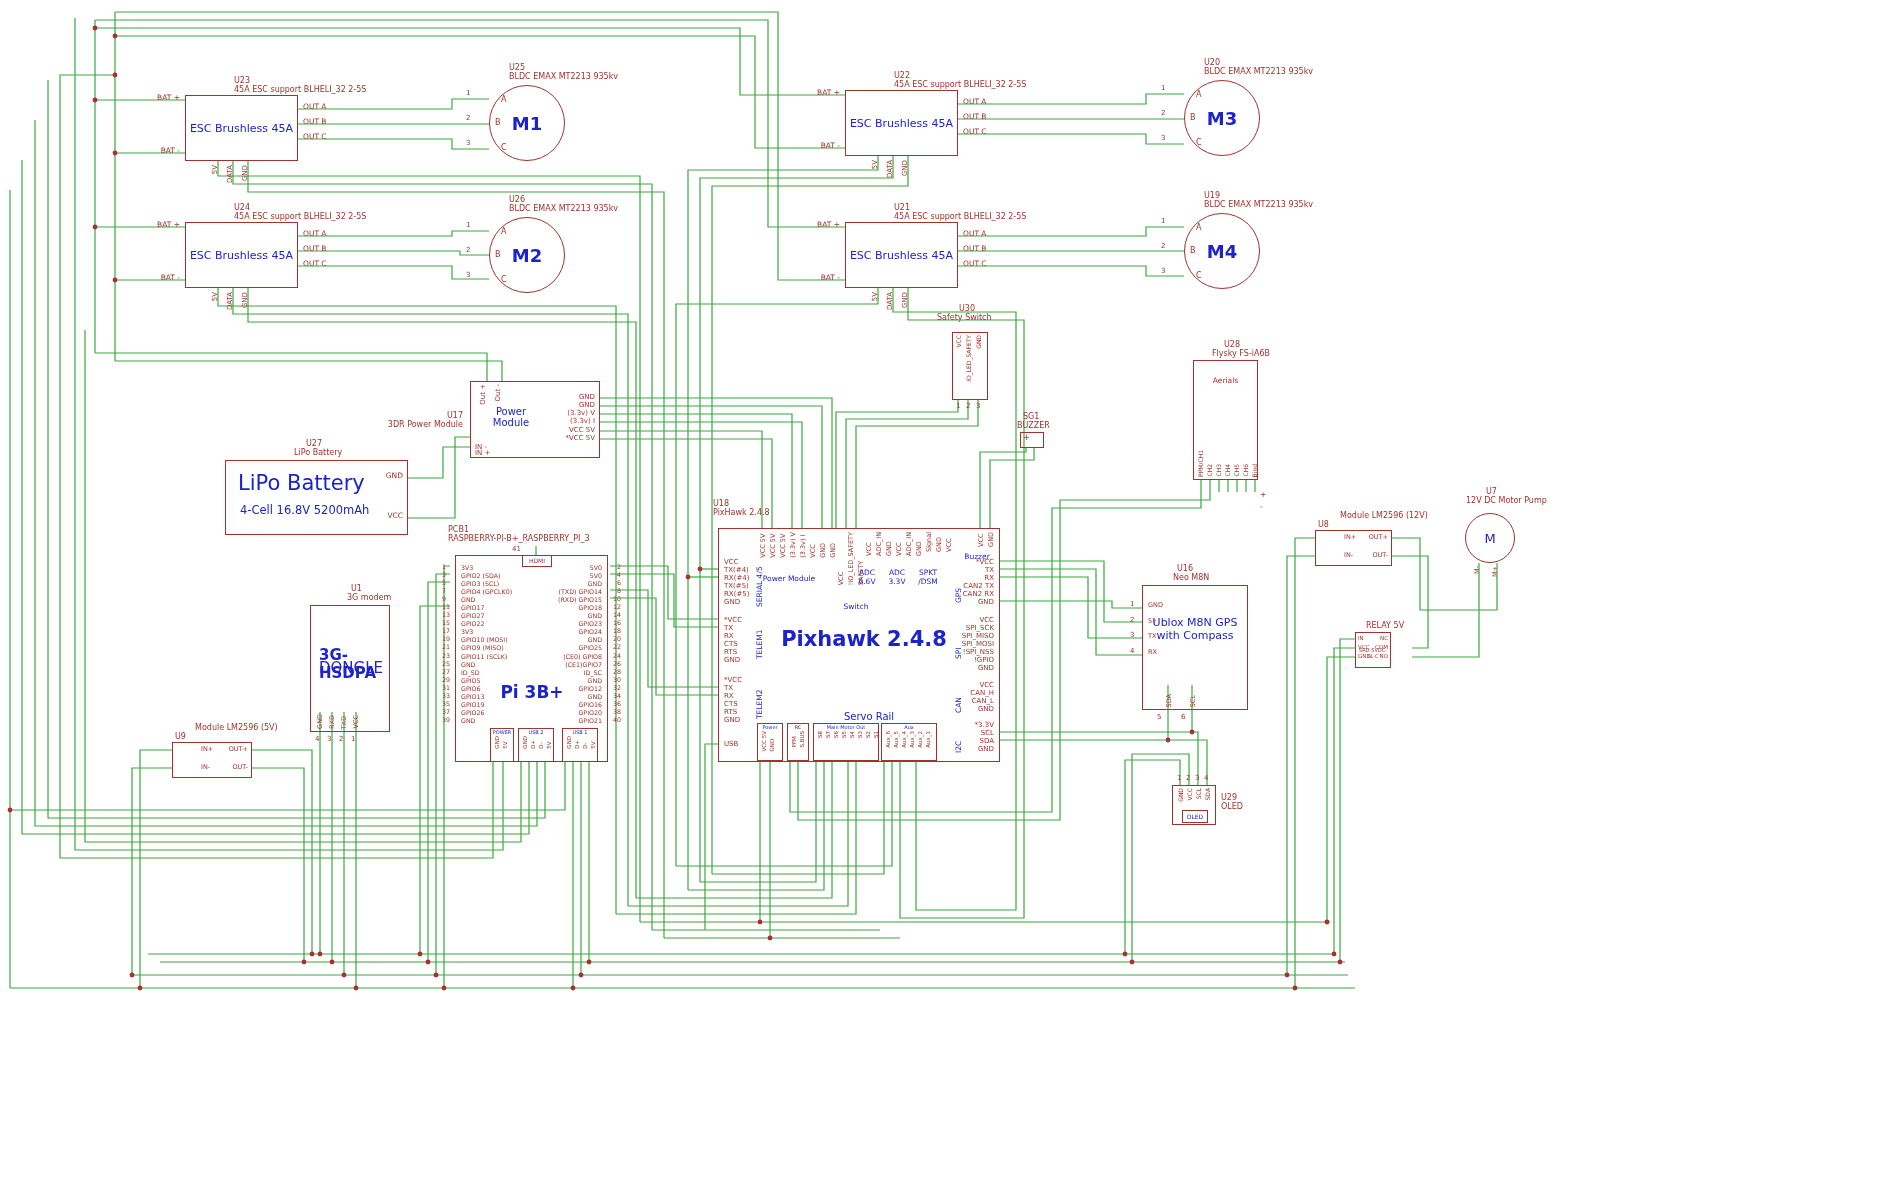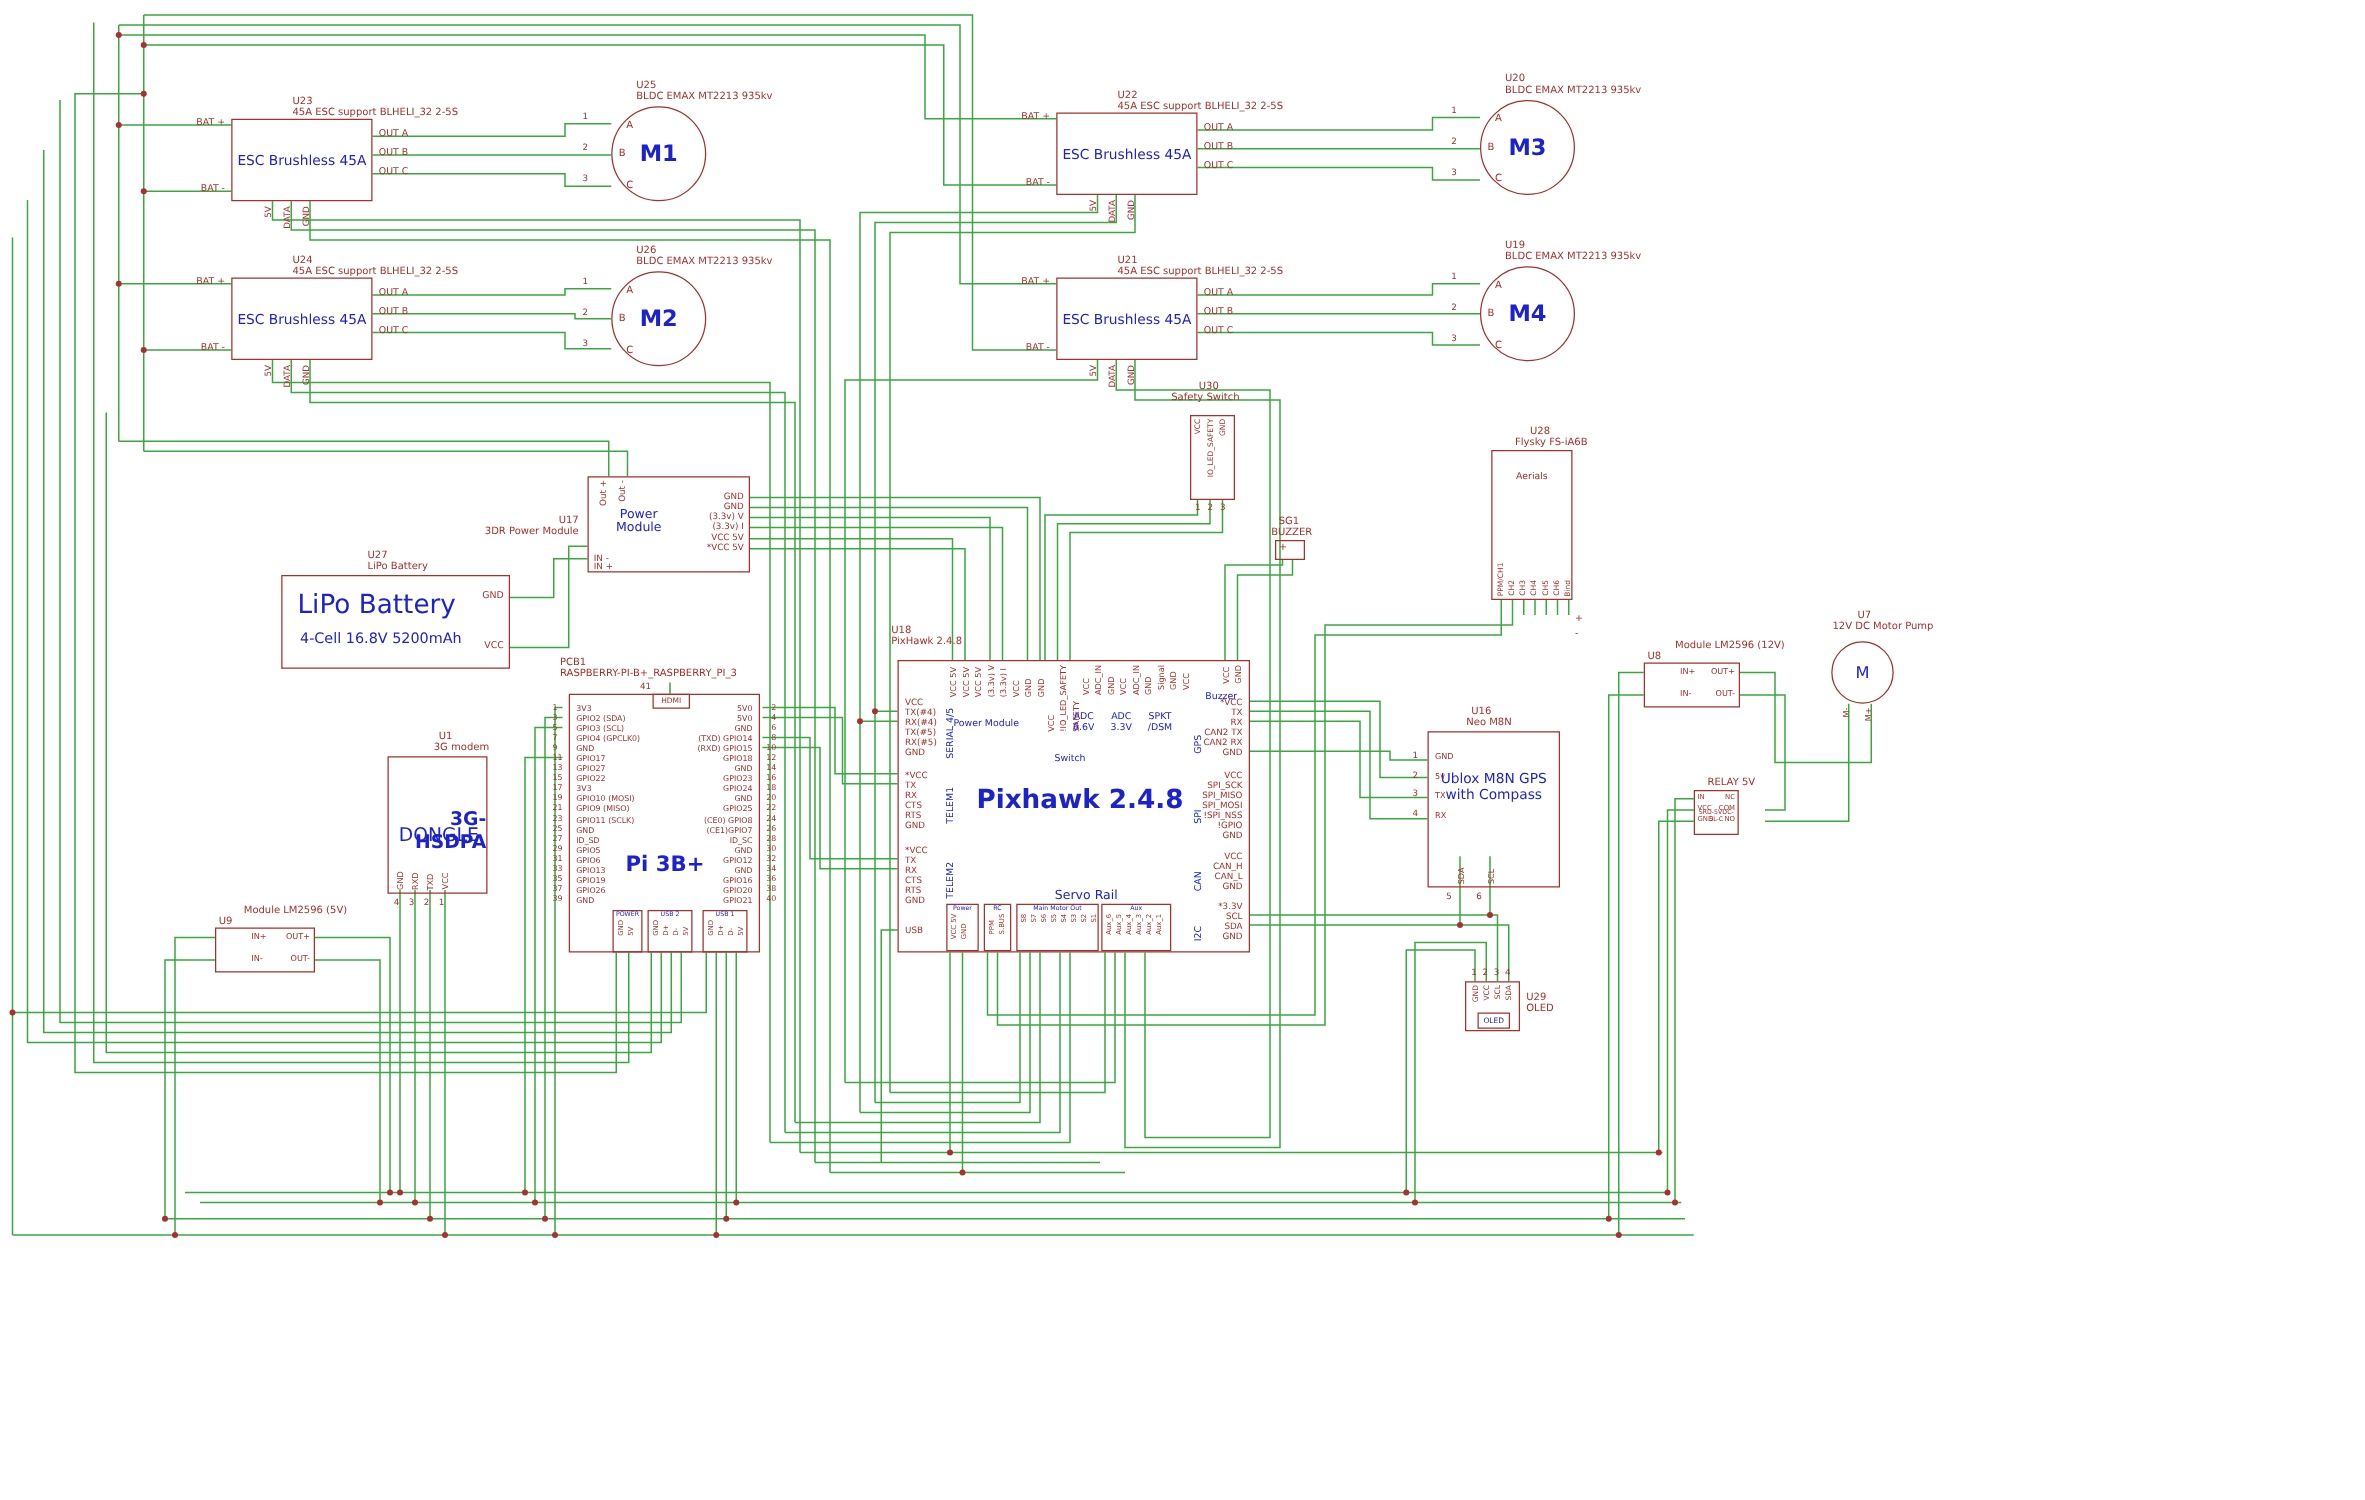--- a/index.html
+++ b/index.html
@@ -90,21 +90,21 @@
   .pi-rows { position:absolute; top:7px; left:0; right:0; }
   .pi-rows .row { position:relative; height:8.1px; font-size:6.3px; }
   .pi-rows .row .pnum, .pi-rows .row .pname { position:absolute; top:0.5px; color:var(--outline); font-size:6.3px; white-space:nowrap; }
   .pi-left .row .pnum { left:-14px; } .pi-left .row .pname { left:5px; }
   .pi-right .row .pnum { right:-14px; } .pi-right .row .pname { right:5px; }
   .pi-bg { position:absolute; height:34px; border:1px solid var(--outline); }
   .hdmi { position:absolute; left:66px; top:-1px; width:30px; height:12px; border:1px solid var(--outline);
           font-size:6px; color:var(--outline); text-align:center; line-height:10px; }
 
   
-  .modem { width:80px; height:110px;text-align:right; }
+  .modem { width:80px; height:127px; }
   .modem .mbp { position:absolute; bottom:0; width:12px; height:30px; }
   .modem .mbp:nth-child(1){ left:4px; } .modem .mbp:nth-child(2){ left:16px; }
   .modem .mbp:nth-child(3){ left:28px; } .modem .mbp:nth-child(4){ left:40px; }
   .modem .mbp .vert { position:absolute; bottom:2px; left:2px; font-size:6.5px; }
   .modem .mbp .pnum { position:absolute; bottom:-12px; left:0; }
 
   
   .gps { width:106px; height:125px; }
   .gps .grow { position:relative; height:15.5px; font-size:6.5px; }
   .gps .grow .pnum { position:absolute; left:-13px; top:1px; }
@@ -491,21 +491,21 @@
         <span class="pin pmr">GND</span>
         <span class="pin pmr">GND</span>
         <span class="pin pmr">(3.3v) V</span>
         <span class="pin pmr">(3.3v) I</span>
         <span class="pin pmr">VCC 5V</span>
         <span class="pin pmr">*VCC 5V</span>
       </div>
   </div>
 
   <div class="comp bat" style="left:225px;top:460px">
-    <div class="ref" style="left:68px;top:-21px">U27</div>
+    <div class="ref" style="left:80px;top:-21px">U27</div>
     <div class="ref" style="left:68px;top:-12px">LiPo Battery</div>
     <div class="blue" style="position:absolute;left:12px;top:10px;font-size:21px">LiPo Battery</div>
     <div class="blue" style="position:absolute;left:14px;top:42px;font-size:11.5px">4-Cell 16.8V 5200mAh</div>
     <div class="pins">
         <span class="pin batp">GND</span>
         <span class="pin batp">VCC</span>
       </div>
   </div>
 
   <div class="comp rx" style="left:1193px;top:360px">

